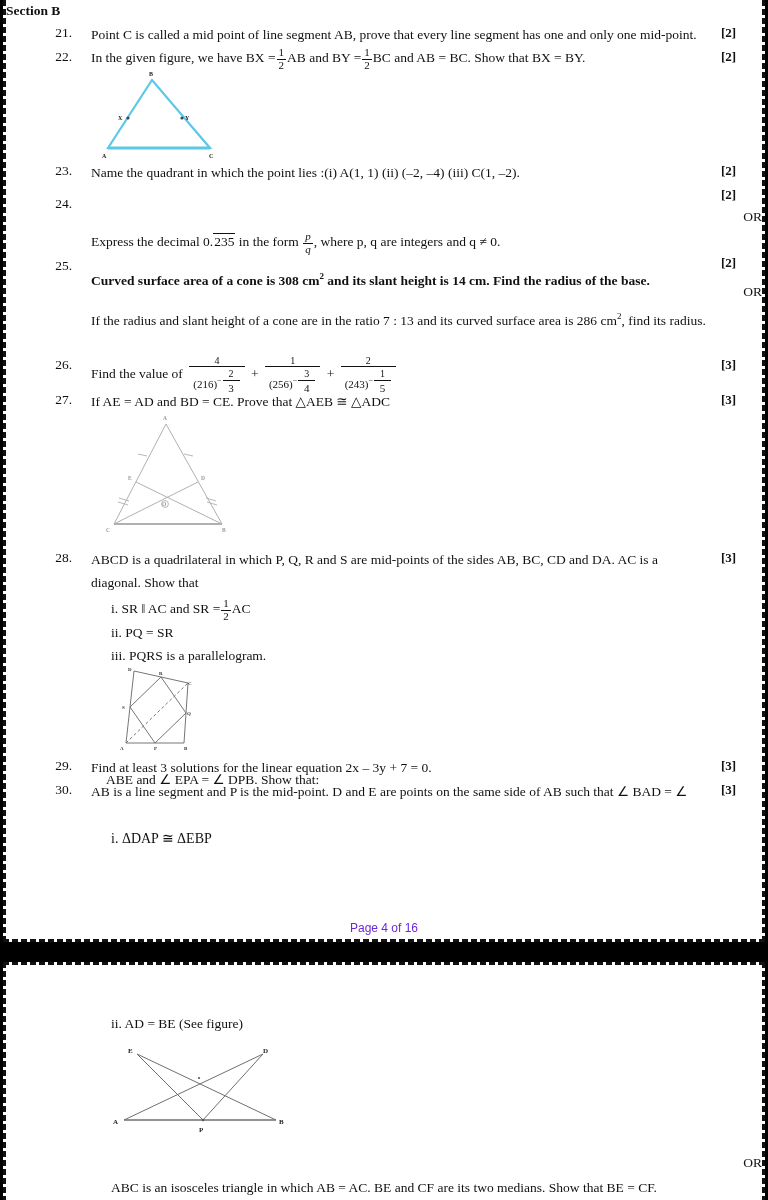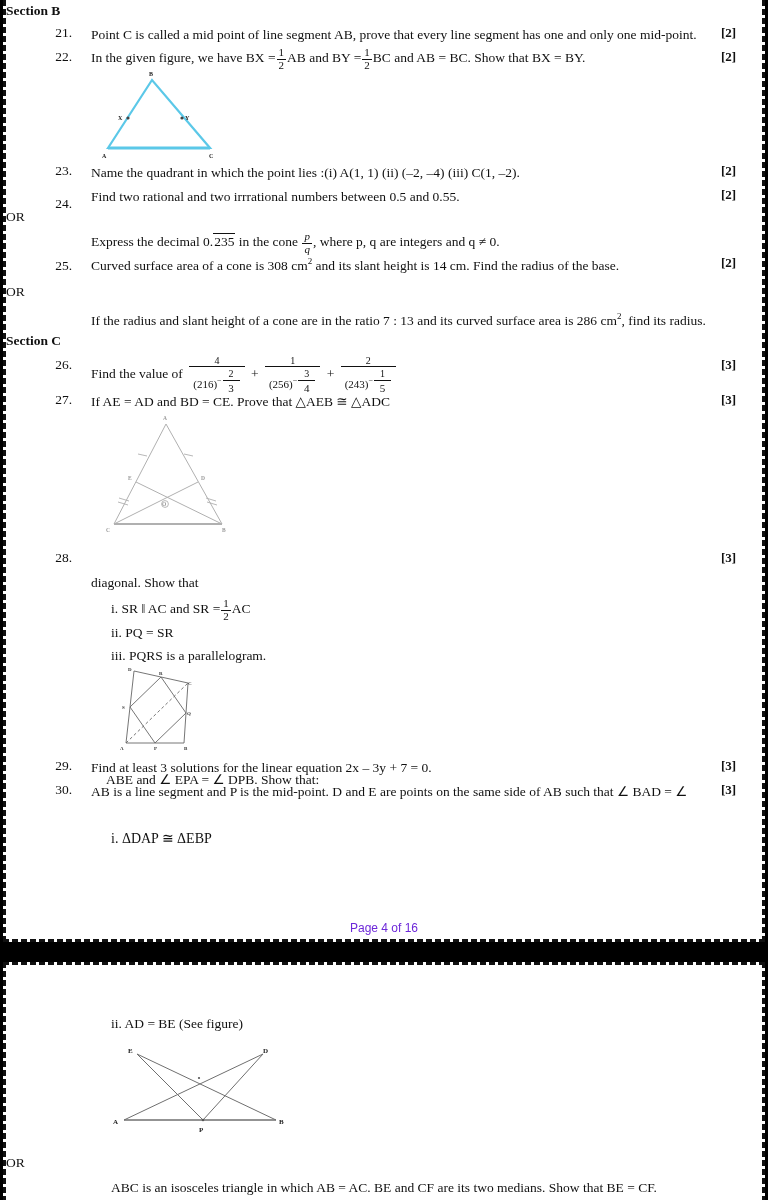--- a/index.html
+++ b/index.html
@@ -19,21 +19,21 @@
   #page-5{top:962px;height:240px;border-bottom:none;}
 
   .gap{position:absolute;left:0;width:768px;height:20px;top:942px;background:#000;}
 
   .inner{position:relative;width:100%;height:100%;}
 
   .section-head{
     text-align:left;font-weight:bold;font-size:13.5px;
     font-family:"Liberation Serif", serif;
   }
-  .or-line{text-align:left;font-size:13.5px;}
+  .or-line{text-align:right;font-size:13.5px;}
   .qnum{position:absolute;font-size:13.5px;text-align:right;width:26px;}
   .qbody{position:absolute;left:85px;font-size:13.5px;line-height:1.5;}
   .marks{position:absolute;font-weight:bold;font-size:13px;left:715px;}
 
   .sub{position:absolute;left:105px;font-size:13.5px;}
 
   .frac{display:inline-block;vertical-align:middle;text-align:center;font-size:11px;line-height:1.05;margin:0 1px;}
   .frac .num{display:block;border-bottom:1px solid #111;padding:0 2px;}
   .frac .den{display:block;padding:0 2px;}
 
@@ -82,44 +82,42 @@
           <text class="lbl" x="8" y="90" font-size="6" fill="#222">A</text>
           <text class="lbl" x="115" y="90" font-size="6" fill="#222">C</text>
         </svg>
       </div>
 
       <div class="qnum" style="top:163px;left:40px;">23.</div>
       <div class="qbody" style="top:163px;width:620px;">Name the quadrant in which the point lies :(i) A(1, 1) (ii) (–2, –4) (iii) C(1, –2).</div>
       <div class="marks" style="top:163px;">[2]</div>
 
       <div class="qnum" style="top:196px;left:40px;text-align:right;">24.</div>
-      <div class="qbody" style="top:187px;width:620px;">Find two rational and two irrrational numbers between 0.5 and 0.55.</div>
       <div class="marks" style="top:187px;">[2]</div>
 
       <div class="or-line" style="position:absolute;top:209px;left:0;width:100%;">OR</div>
 
       <div class="qbody" style="top:231px;width:620px;">
         <span>Express the decimal 0.</span><span class="ovr">235</span>
-        <span>in the cone</span>
+        <span>in the form</span>
         <span class="frac"><span class="num" style="font-style:italic">p</span><span class="den" style="font-style:italic">q</span></span><span>, where p, q are integers and q ≠ 0.</span>
       </div>
 
       <div class="qnum" style="top:258px;left:40px;">25.</div>
-      <div class="qbody" style="top:255px;width:620px;">
+      <div class="qbody" style="top:270px;width:620px;font-weight:bold;">
         <span>Curved surface area of a cone is 308 cm</span><span class="sup">2</span><span> and its slant height is 14 cm. Find the radius of the base.</span>
       </div>
       <div class="marks" style="top:255px;">[2]</div>
 
       <div class="or-line" style="position:absolute;top:284px;left:0;width:100%;">OR</div>
 
       <div class="qbody" style="top:310px;width:640px;">
         <span>If the radius and slant height of a cone are in the ratio 7 : 13 and its curved surface area is 286 cm</span><span class="sup">2</span><span>, find its radius.</span>
       </div>
 
-      <div class="section-head" style="position:absolute;top:333px;left:0;width:100%;">Section C</div>
 
       <div class="qnum" style="top:357px;left:40px;">26.</div>
       <div class="qbody" style="top:355px;width:620px;">
         <span>Find the value of</span>
         <span class="bigfrac">
           <span class="num">4</span>
           <span class="den"><span>(216)</span><span class="supsm"><span>−</span><span class="frac" style="font-size:7px"><span class="num">2</span><span class="den">3</span></span></span></span>
         </span>
         <span>+</span>
         <span class="bigfrac">
@@ -158,20 +156,21 @@
             <text x="30" y="68">E</text>
             <text x="103" y="68">D</text>
             <text x="64" y="94">O</text>
             <text x="8" y="120">C</text>
             <text x="124" y="120">B</text>
           </g>
         </svg>
       </div>
 
       <div class="qnum" style="top:550px;left:40px;">28.</div>
+      <div class="qbody" style="top:550px;width:600px;">ABCD is a quadrilateral in which P, Q, R and S are mid-points of the sides AB, BC, CD and DA. AC is a</div>
       <div class="qbody" style="top:573px;width:600px;">diagonal. Show that</div>
       <div class="marks" style="top:550px;">[3]</div>
 
       <div class="sub" style="top:598px;">
         <span>i.</span>
         <span>SR ‖ AC and SR =</span><span class="frac"><span class="num">1</span><span class="den">2</span></span><span>AC</span>
       </div>
       <div class="sub" style="top:625px;">
         <span>ii.</span>
         <span>PQ = SR</span>

